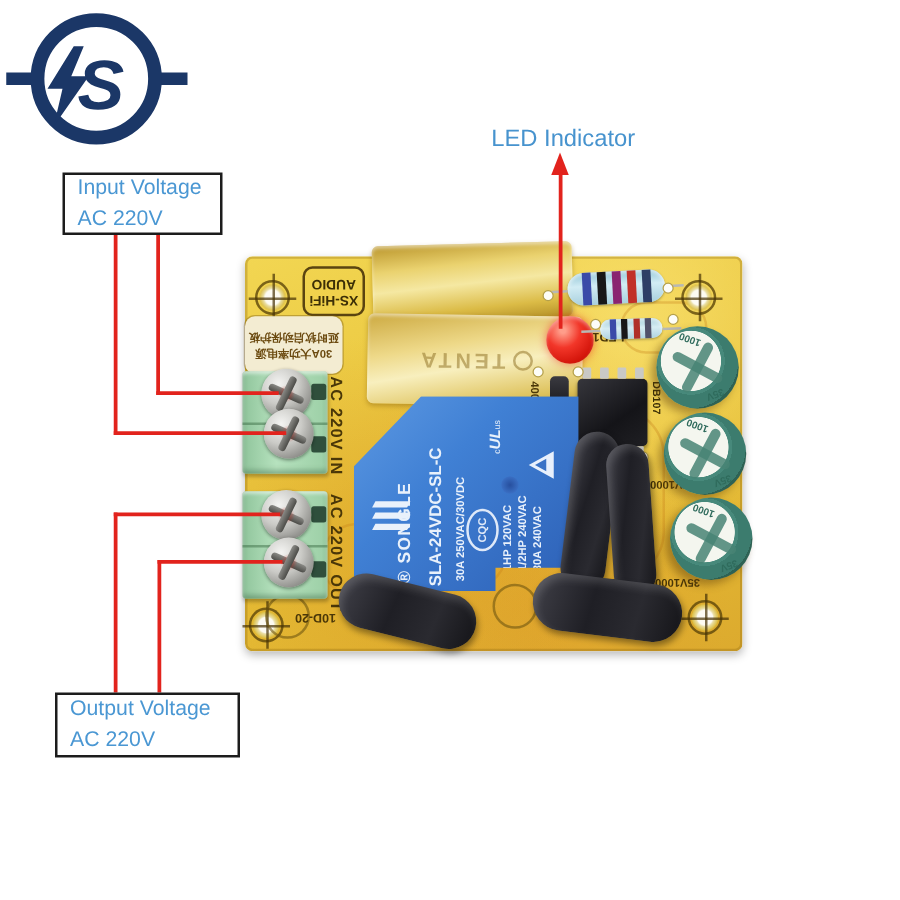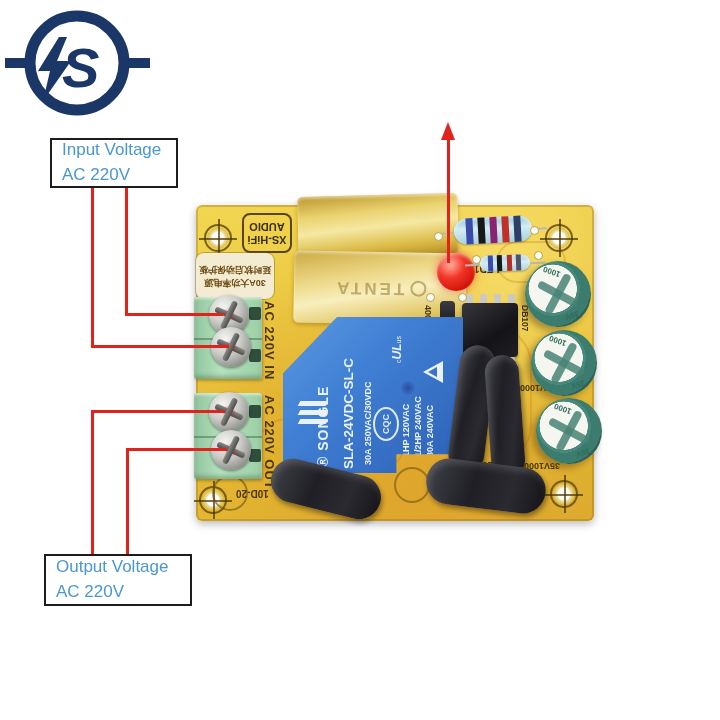--- a/index.html
+++ b/index.html
@@ -149,20 +149,21 @@
 <div id="stage">
 
   <svg class="logo" width="150" height="128" viewBox="0 0 150 128">
     <line x1="3" y1="56" x2="27" y2="56" stroke="#1b3767" stroke-width="10"></line>
     <line x1="123" y1="56" x2="148" y2="56" stroke="#1b3767" stroke-width="10"></line>
     <circle cx="75" cy="56" r="47" fill="none" stroke="#1b3767" stroke-width="11"></circle>
     <polygon points="57,30 36,64 48,64 41,94 69,54 55,54 65,30" fill="#1b3767"></polygon>
     <text x="60" y="80" font-family="Liberation Sans, sans-serif" font-size="56" font-weight="bold" font-style="italic" fill="#1b3767">S</text>
   </svg>
 
+  <div class="led-label" style="left:393px;top:101px;">LED Indicator</div>
   <div class="arrowhead" style="left:441px;top:122px;"></div>
   <div class="rline" style="left:447px;top:138px;width:3px;height:125px;"></div>
 
   <div class="callout-box" style="left:50px;top:138px;width:128px;height:50px;">
     <span>Input Voltage</span>
     <span>AC 220V</span>
   </div>
   <div class="rline" style="left:125px;top:188px;width:3px;height:128px;"></div>
   <div class="rline" style="left:125px;top:313px;width:98px;height:3px;"></div>
   <div class="rline" style="left:91px;top:188px;width:3px;height:160px;"></div>

